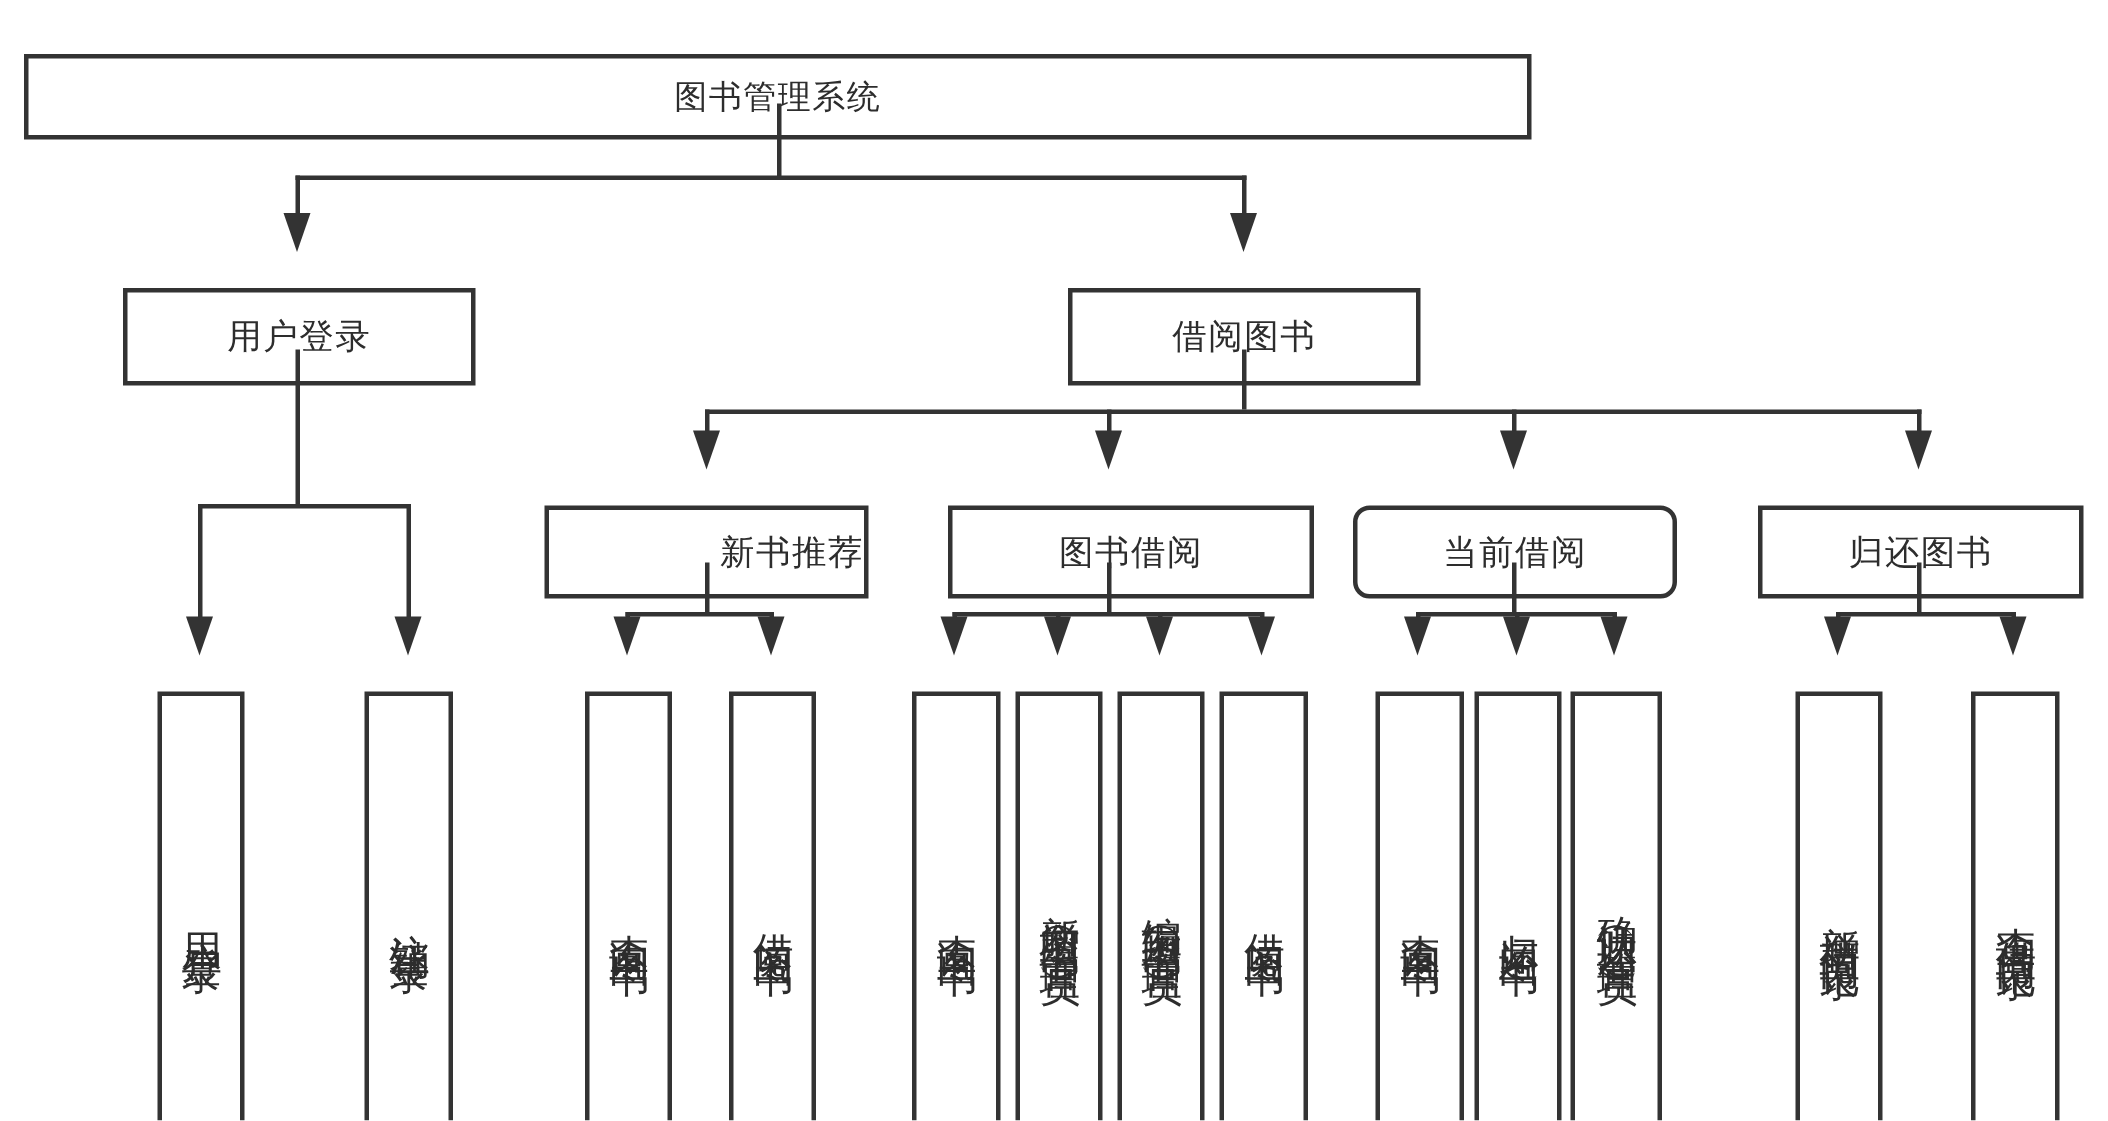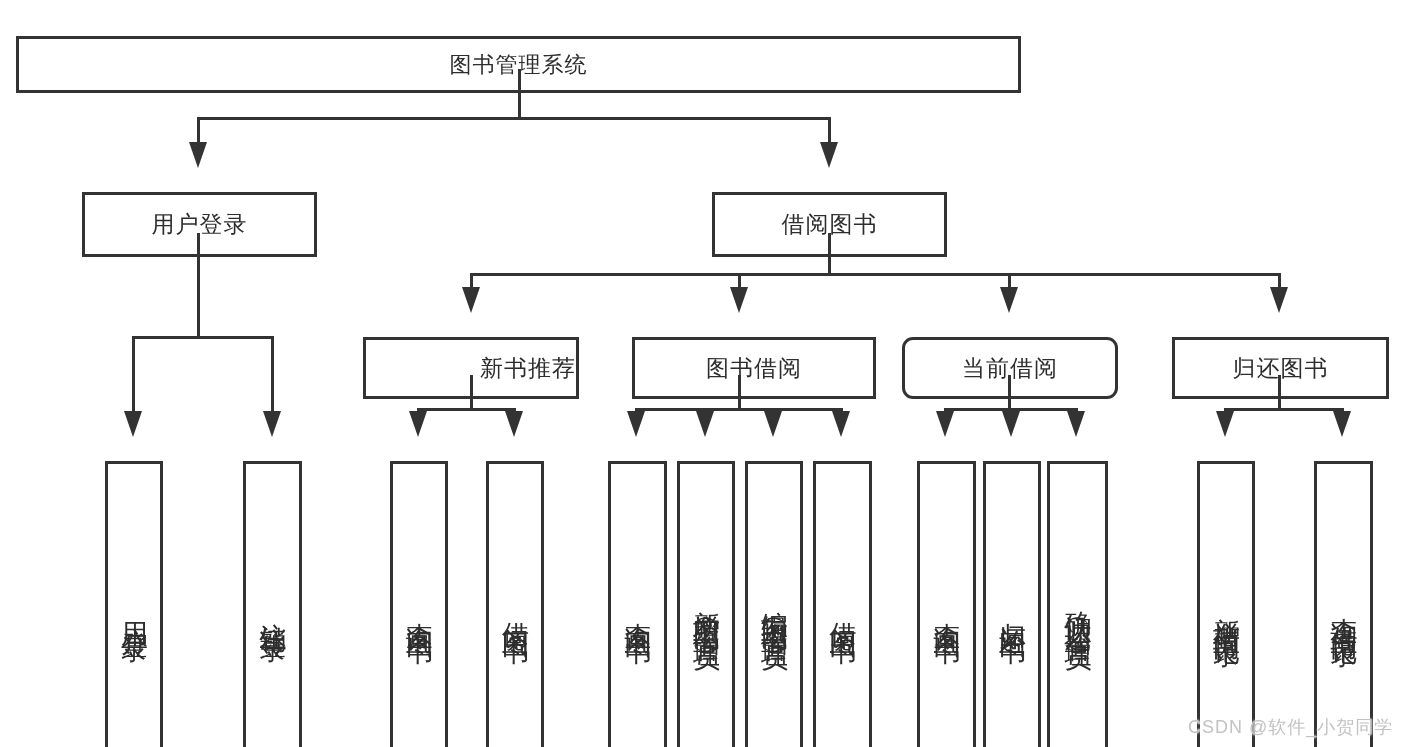--- a/index.html
+++ b/index.html
@@ -174,15 +174,14 @@
     <span class="lbl">确认归还（管理员）</span>
   </div>
 
   <div class="box vbox" style="left:1197px;top:437px;width:58px;height:300px;">
     <span class="lbl">新增借阅记录</span>
   </div>
   <div class="box vbox" style="left:1314px;top:437px;width:59px;height:300px;">
     <span class="lbl">查询借阅记录</span>
   </div>
 
-  <div class="watermark">CSDN @软件_小贺同学</div>
 
 </div>
 
 </body></html>

